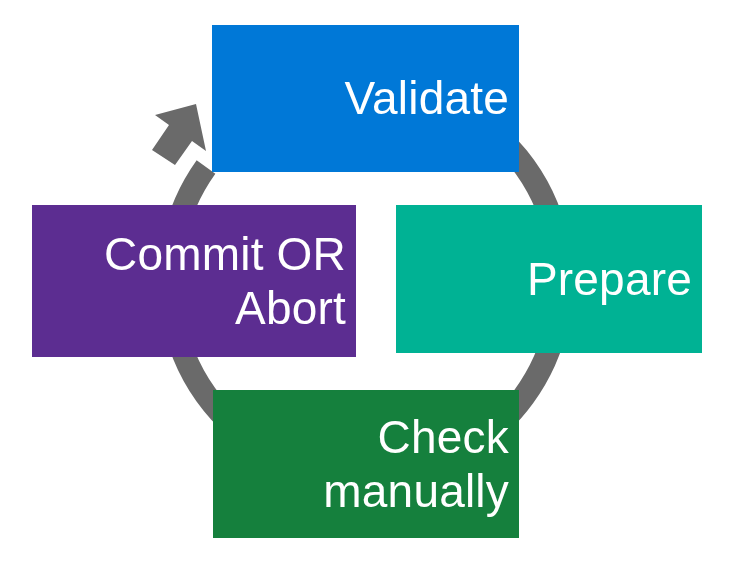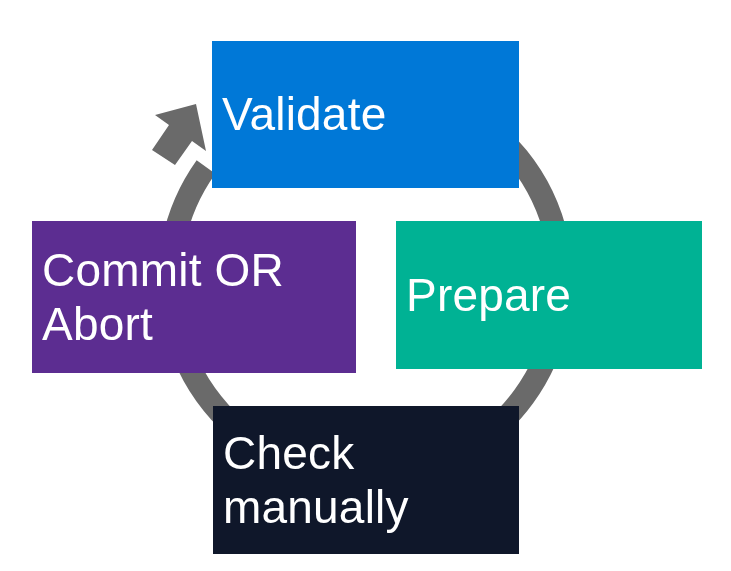--- a/index.html
+++ b/index.html
@@ -24,31 +24,30 @@
     left: 0;
     top: 0;
     width: 731px;
     height: 571px;
   }
   .node-box {
     position: absolute;
     display: flex;
     align-items: center;
     justify-content: center;
-    text-align: left;
+    text-align: right;
     color: #ffffff;
     font-family: "Liberation Sans", sans-serif;
     font-weight: 300;
     font-size: 46px;
     line-height: 1.18;
     letter-spacing: 0.2px;
     box-sizing: border-box;
     padding: 4px 10px;
     white-space: pre-line;
-    margin-top: 16px;
   }
   #node-validate {
     left: 212px;
     top: 25px;
     width: 307px;
     height: 147px;
     background: #0078d7;
   }
   #node-prepare {
     left: 396px;
@@ -90,21 +89,21 @@
   </svg>
 
   <div class="node-box" id="node-validate" style="background: rgb(0, 120, 215);">
     <span class="node-label">Validate</span>
   </div>
 
   <div class="node-box" id="node-prepare" style="background: rgb(0, 178, 148);">
     <span class="node-label">Prepare</span>
   </div>
 
-  <div class="node-box" id="node-check-manually" style="background: #0f172a;">
+  <div class="node-box" id="node-check-manually" style="background: #15803d;">
     <span class="node-label">Check
 manually</span>
   </div>
 
   <div class="node-box" id="node-commit-or-abort" style="background: rgb(92, 45, 145);">
     <span class="node-label">Commit OR
 Abort</span>
   </div>
 
 </div>

